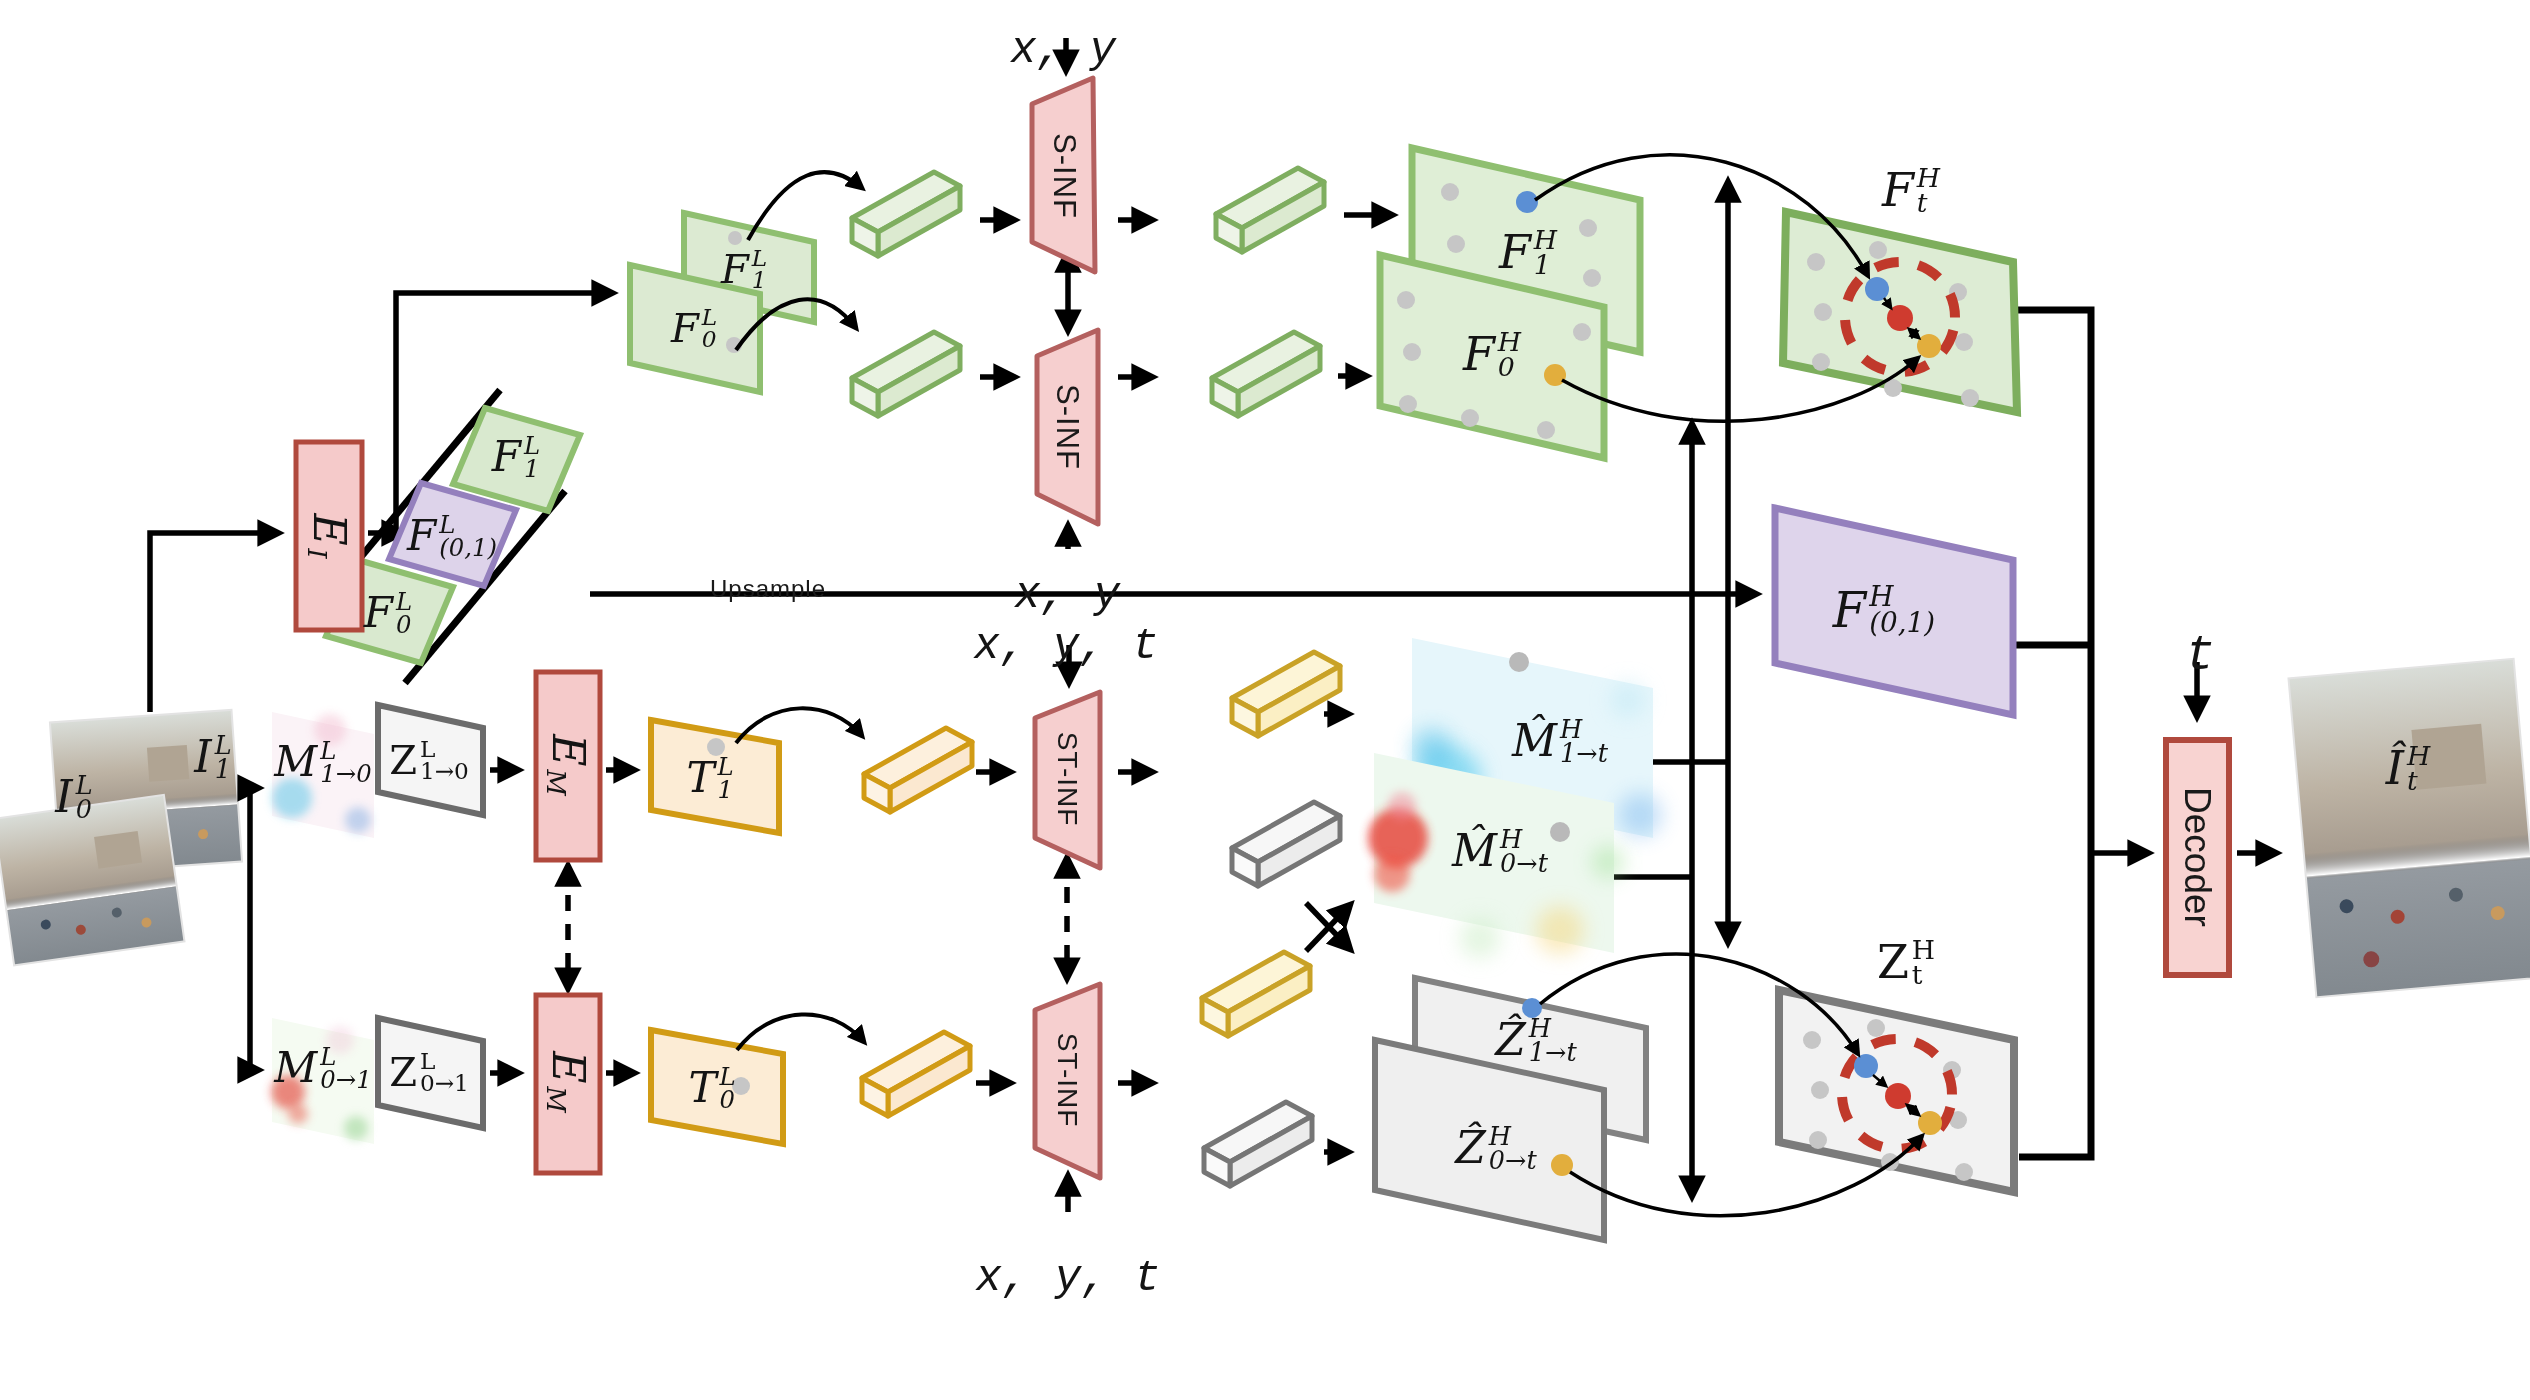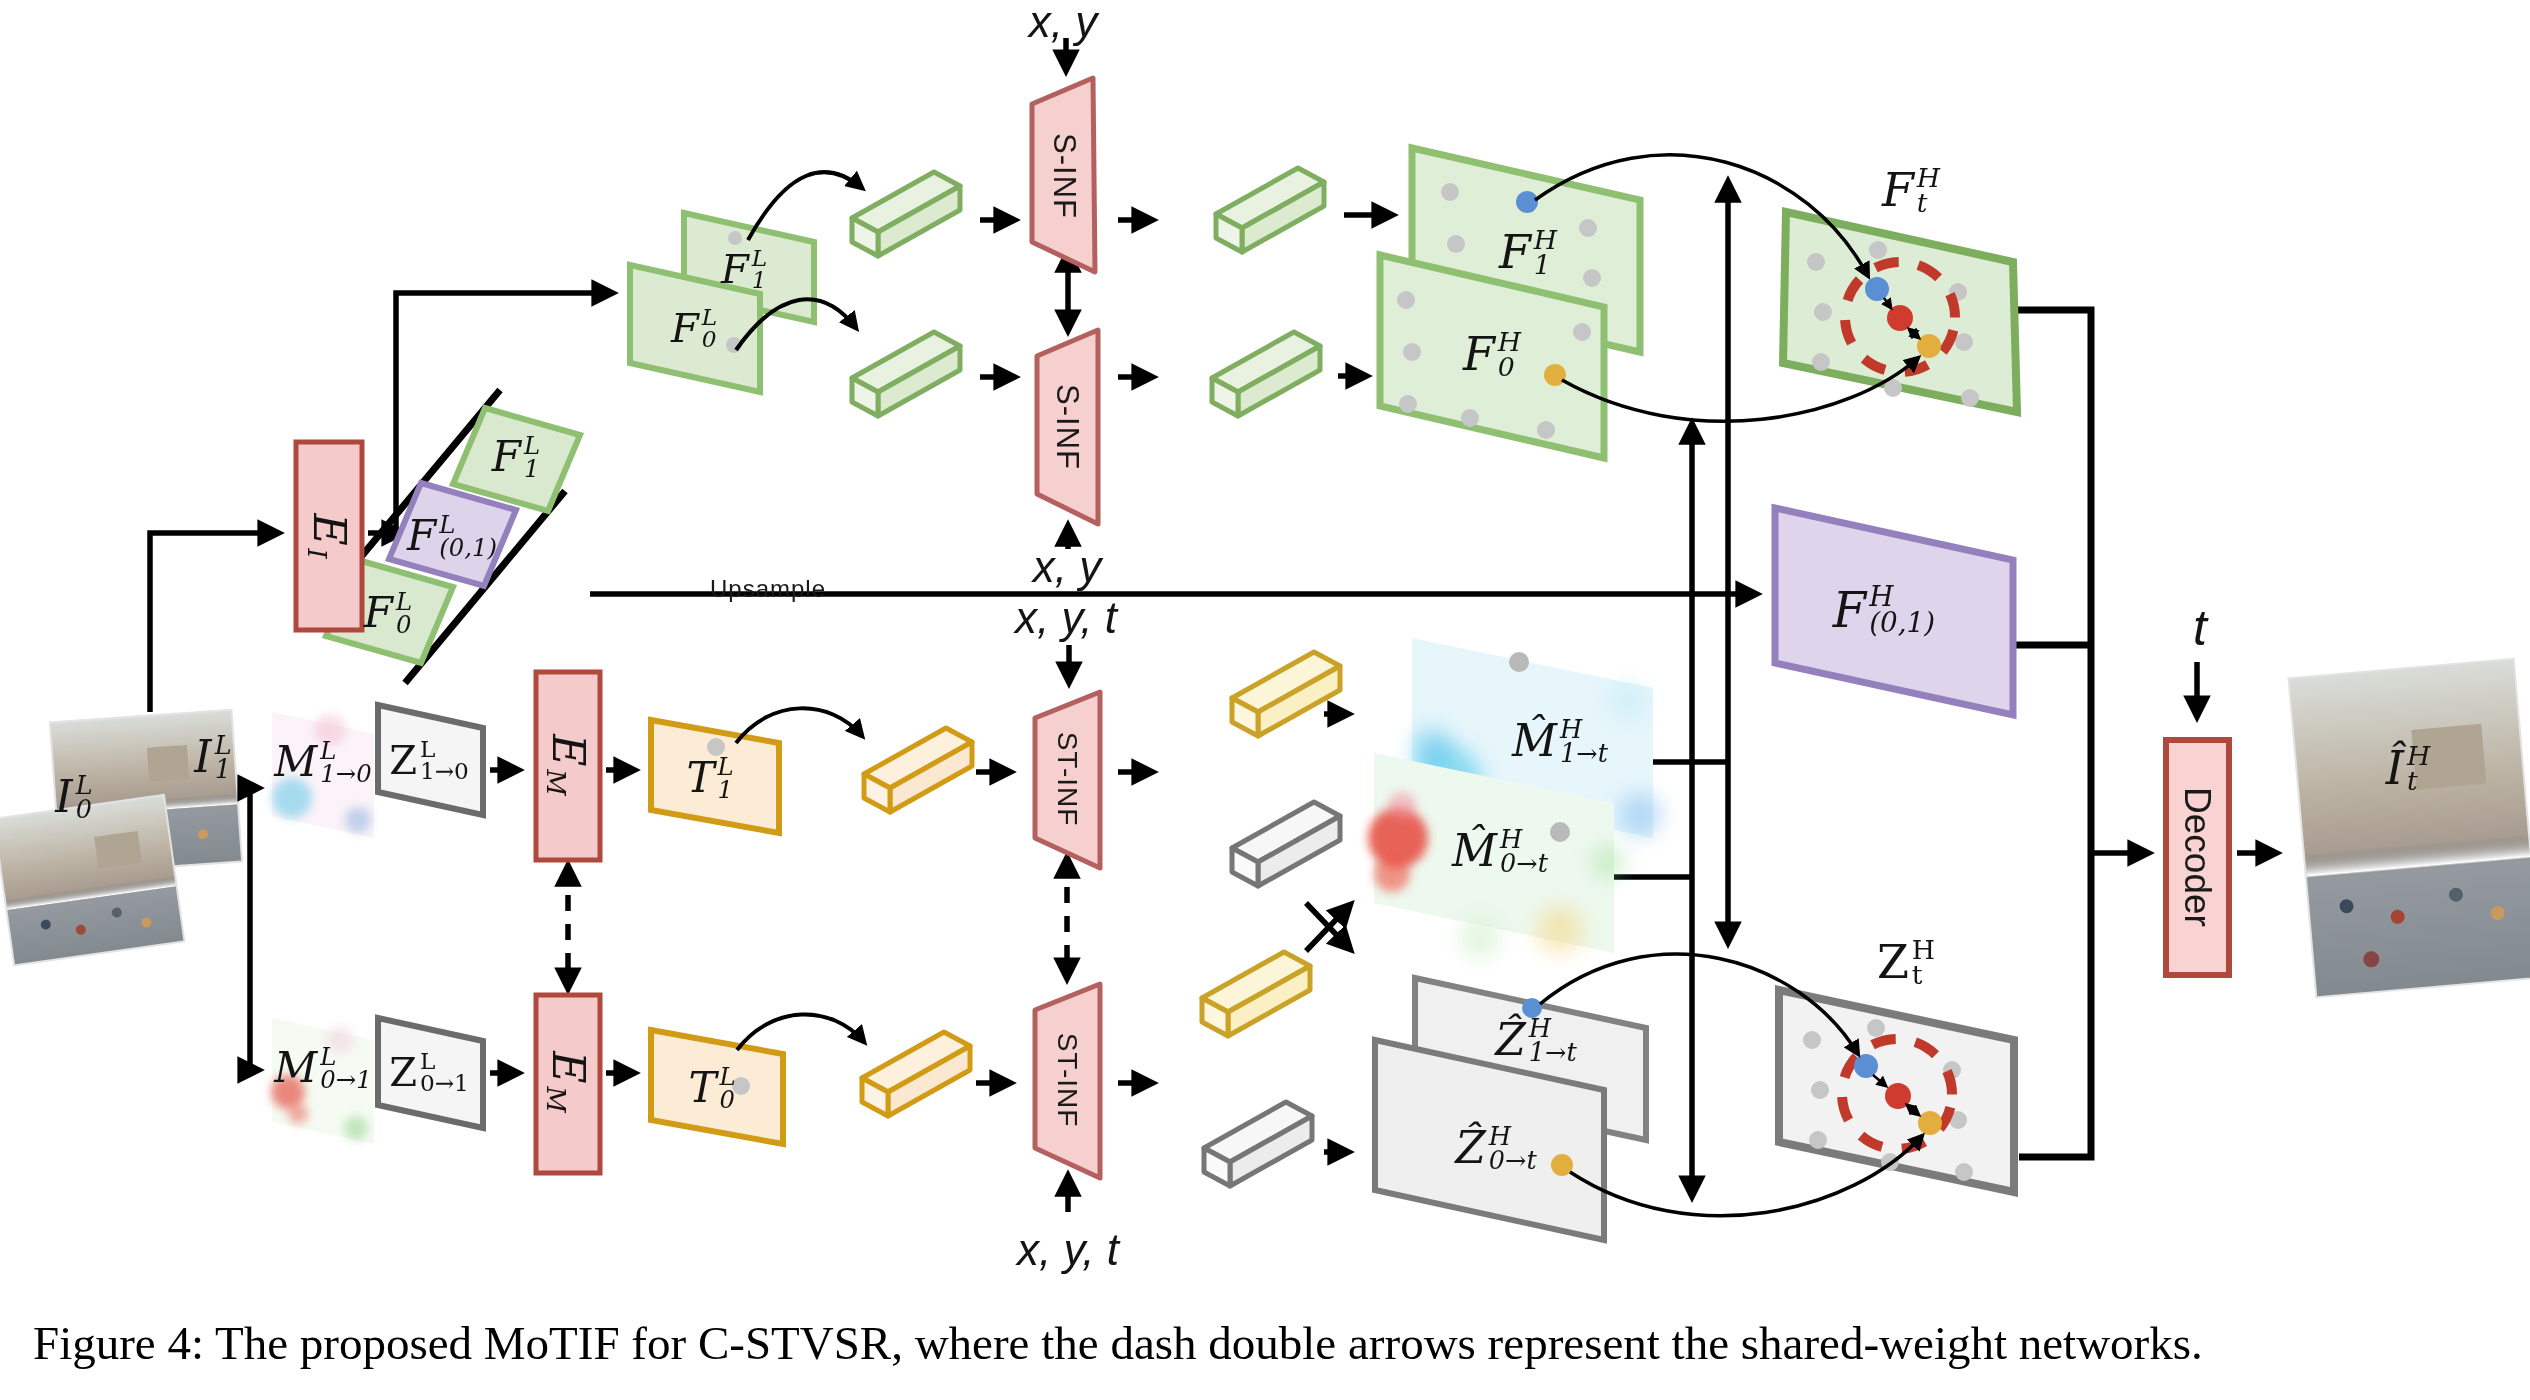--- a/index.html
+++ b/index.html
@@ -8,21 +8,21 @@
   svg.layer{position:absolute;left:0;top:0;}
   
   .ml{position:absolute;transform:translate(-50%,-50%);display:flex;align-items:center;
       font-family:"DejaVu Serif","Liberation Serif",serif;font-style:italic;color:#141414;
       white-space:nowrap;line-height:1;z-index:5;}
   .ml .ss{display:inline-flex;flex-direction:column;align-items:flex-start;font-size:58%;
       line-height:0.95;margin-left:3px;}
   
   .pl{position:absolute;transform:translate(-50%,-50%);white-space:nowrap;color:#141414;
       line-height:1;z-index:5;}
-  .it{font-family:Liberation Sans, sans-serif;font-style:italic;}
+  .it{font-family:Liberation Mono, monospace;font-style:italic;margin-top:28px;}
   .rot{transform:translate(-50%,-50%) rotate(90deg);}
   .modtxt{font-family:"Liberation Sans",sans-serif;color:#1a1a1a;letter-spacing:1px;}
   #caption{position:absolute;left:33px;top:1316px;width:2490px;font-family:"Liberation Serif",serif;
       font-size:47px;color:#000;z-index:6;}
   #watermark{position:absolute;left:1940px;top:1244px;font-family:"Liberation Sans",sans-serif;
       font-size:72px;color:#b9b9b9;z-index:6;letter-spacing:2px;}
 </style>
 </head>
 <body>
 
@@ -524,15 +524,14 @@
       </span>
 </div>
 <div class="ml" style="left:2408px;top:768px;font-size:46px">
   <span>Î</span>
       <span class="ss">
         <span>H</span>
         <span>t</span>
       </span>
 </div>
 
-<div id="caption">Figure 4: The proposed MoTIF for C-STVSR, where the dash double arrows represent the shared-weight networks.</div>
 
 </div>
 
 </body></html>

